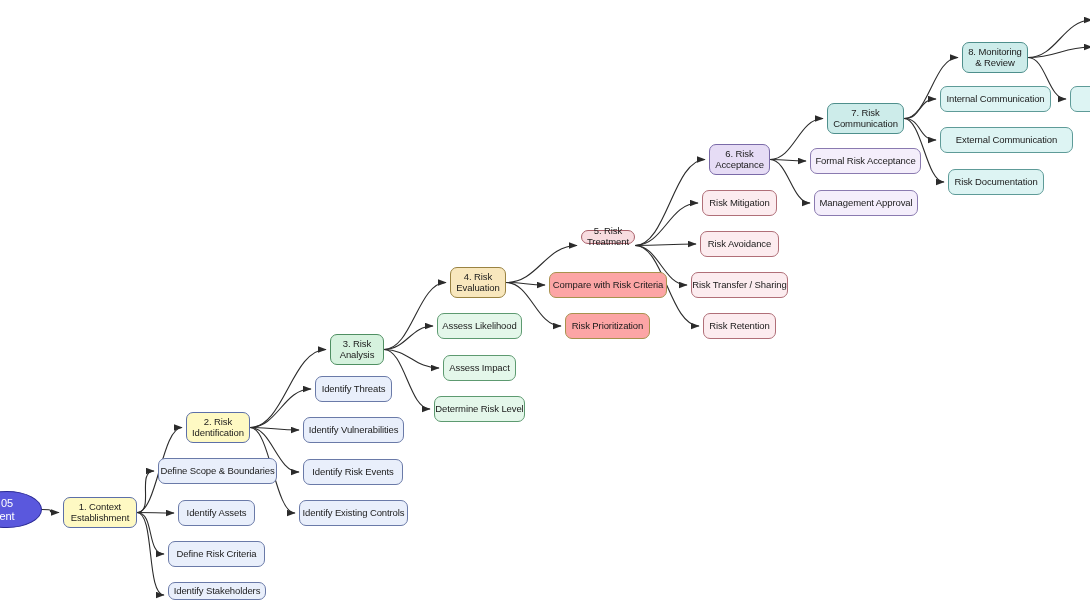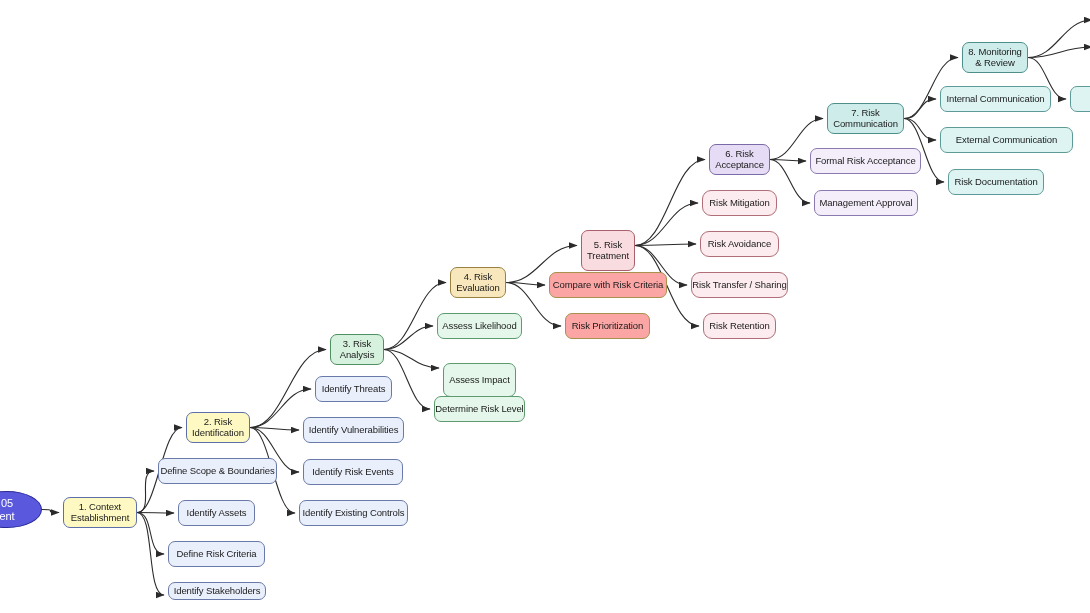--- a/index.html
+++ b/index.html
@@ -35,21 +35,21 @@
   .leaf{font-size:9.5px;}
   
   .c-root  {background:#5a58dd;border-color:#2b2a94;}
   .c-blue-s{background:#fef9c3;border-color:#5c6fa8;color:#1b1b1b;}
   .c-blue-l{background:#e9effb;border-color:#6a7aa8;color:#1b1b1b;}
   .c-green-s{background:#d6f2de;border-color:#4f8f62;color:#1b1b1b;}
   .c-green-l{background:#e4f7ea;border-color:#5d9a70;color:#1b1b1b;}
   .c-amber-s{background:#f8e7bd;border-color:#9a8342;color:#1b1b1b;}
   .c-amber-l{background:#fca5a5;border-color:#a8924e;color:#1b1b1b;}
   .c-pink-s{background:#f8dce0;border-color:#a9606a;color:#1b1b1b;}
-  .c-pink-l{background:#fcecef;border-color:#b06f78;color:#1b1b1b;border-radius:9px;}
+  .c-pink-l{background:#fcecef;border-color:#b06f78;color:#1b1b1b;}
   .c-purp-s{background:#e6dcf5;border-color:#7a6aa8;color:#1b1b1b;}
   .c-purp-l{background:#f4eefb;border-color:#8a7ab0;color:#1b1b1b;}
   .c-cyan-s{background:#cdecea;border-color:#4e8f8c;color:#1b1b1b;}
   .c-cyan-l{background:#ddf4f3;border-color:#5e9b98;color:#1b1b1b;}
 </style>
 </head>
 <body>
 
 <div id="canvas">
   <svg id="edges" viewBox="0 0 1090 613" xmlns="http://www.w3.org/2000/svg">
@@ -105,27 +105,27 @@
       <div class="node c-blue-l leaf" style="left: 168px; top: 582px; width: 98px; height: 18px;">Identify Stakeholders</div>
       <div class="node c-blue-s stage" style="left: 186px; top: 412px; width: 64px; height: 31px;">2. Risk
 Identification</div>
       <div class="node c-blue-l leaf" style="left: 315px; top: 376px; width: 77px; height: 26px;">Identify Threats</div>
       <div class="node c-blue-l leaf" style="left: 303px; top: 417px; width: 101px; height: 26px;">Identify Vulnerabilities</div>
       <div class="node c-blue-l leaf" style="left: 303px; top: 459px; width: 100px; height: 26px;">Identify Risk Events</div>
       <div class="node c-blue-l leaf" style="left: 299px; top: 500px; width: 109px; height: 26px;">Identify Existing Controls</div>
       <div class="node c-green-s stage" style="left: 330px; top: 334px; width: 54px; height: 31px;">3. Risk
 Analysis</div>
       <div class="node c-green-l leaf" style="left: 437px; top: 313px; width: 85px; height: 26px;">Assess Likelihood</div>
-      <div class="node c-green-l leaf" style="left: 443px; top: 355px; width: 73px; height: 34px; margin-top: 8px;">Assess Impact</div>
+      <div class="node c-green-l leaf" style="left: 443px; top: 355px; width: 73px; height: 26px;">Assess Impact</div>
       <div class="node c-green-l leaf" style="left: 434px; top: 396px; width: 91px; height: 26px;">Determine Risk Level</div>
       <div class="node c-amber-s stage" style="left: 450px; top: 267px; width: 56px; height: 31px;">4. Risk
 Evaluation</div>
       <div class="node c-amber-l leaf" style="left: 549px; top: 272px; width: 118px; height: 26px;">Compare with Risk Criteria</div>
       <div class="node c-amber-l leaf" style="left: 565px; top: 313px; width: 85px; height: 26px;">Risk Prioritization</div>
-      <div class="node c-pink-s stage" style="left: 581px; top: 230px; width: 54px; height: 41px;">5. Risk
+      <div class="node c-pink-s stage" style="left: 581px; top: 230px; width: 54px; height: 14px;">5. Risk
 Treatment</div>
       <div class="node c-pink-l leaf" style="left: 702px; top: 190px; width: 75px; height: 26px;">Risk Mitigation</div>
       <div class="node c-pink-l leaf" style="left: 700px; top: 231px; width: 79px; height: 26px;">Risk Avoidance</div>
       <div class="node c-pink-l leaf" style="left: 691px; top: 272px; width: 97px; height: 26px;">Risk Transfer / Sharing</div>
       <div class="node c-pink-l leaf" style="left: 703px; top: 313px; width: 73px; height: 26px;">Risk Retention</div>
       <div class="node c-purp-s stage" style="left: 709px; top: 144px; width: 61px; height: 31px;">6. Risk
 Acceptance</div>
       <div class="node c-purp-l leaf" style="left: 810px; top: 148px; width: 111px; height: 26px;">Formal Risk Acceptance</div>
       <div class="node c-purp-l leaf" style="left: 814px; top: 190px; width: 104px; height: 26px;">Management Approval</div>
       <div class="node c-cyan-s stage" style="left: 827px; top: 103px; width: 77px; height: 31px;">7. Risk

